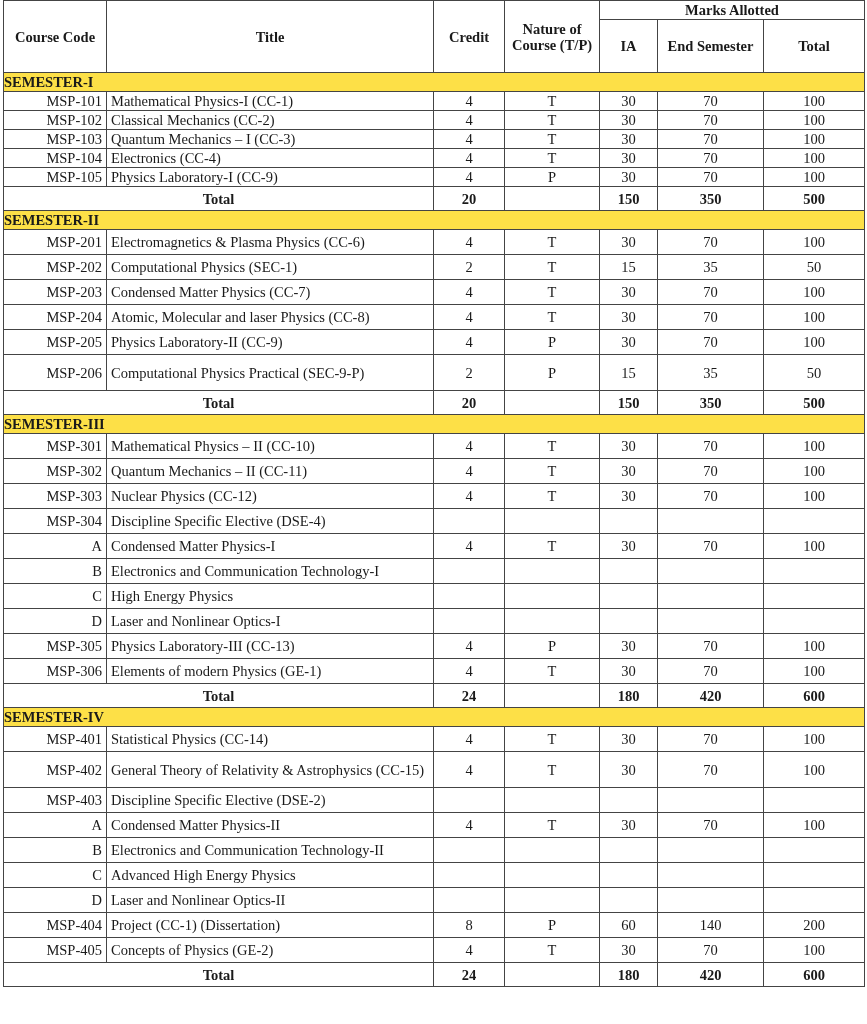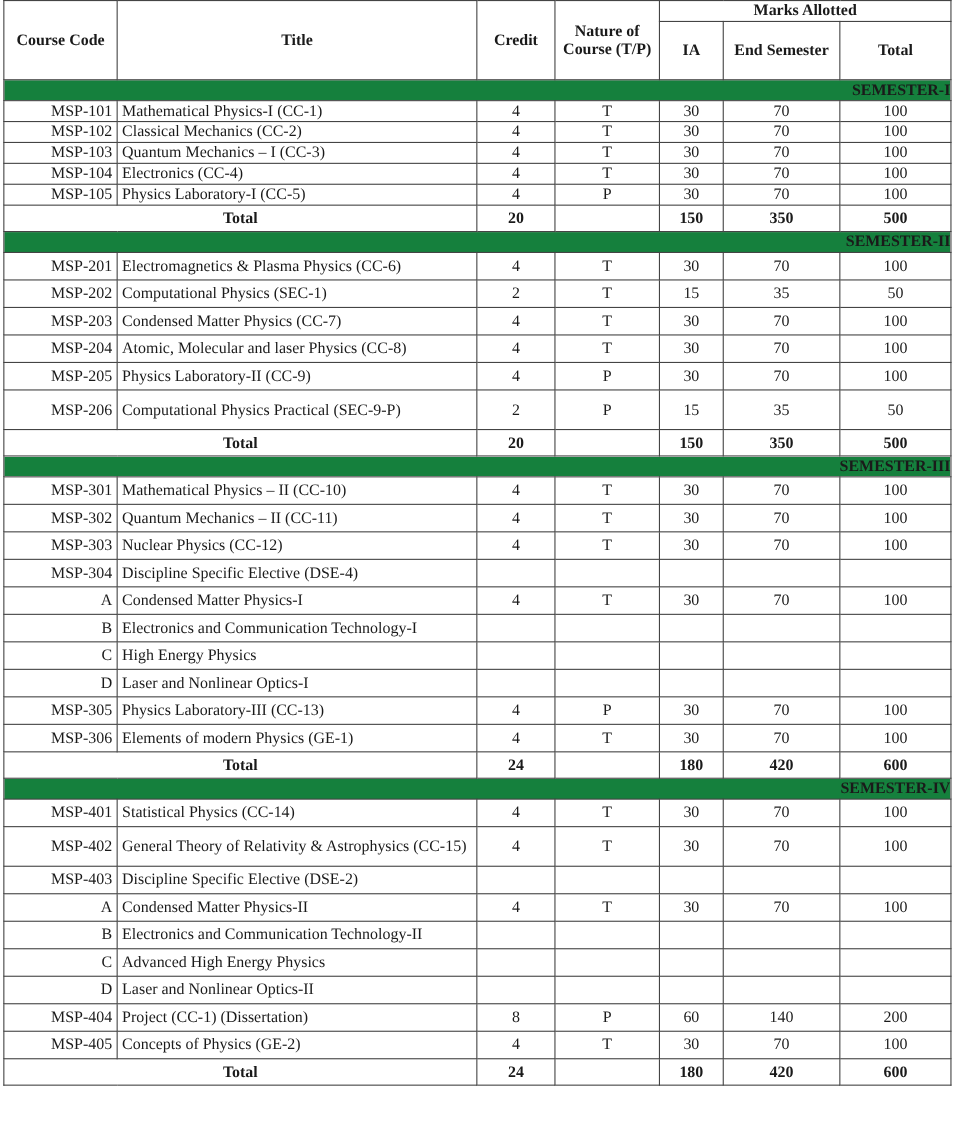--- a/index.html
+++ b/index.html
@@ -14,21 +14,21 @@
   table.course-table td, table.course-table th {
     border: 1.3px solid #444;
     padding: 0 4px;
     line-height: 16px;
     overflow: hidden;
   }
   th { font-weight: bold; text-align: center; font-size: 14.5px; margin-top: 27px; }
   .hdr-top th { height: 18px; }
   .hdr-sub th { height: 52px; text-align: center; }
   tr.sem-bar td {
-    background: #15803d; text-align: right; font-weight: bold; height: 18px; padding: 0; line-height: 17px;
+    background: #fde047; text-align: left; font-weight: bold; height: 18px; padding: 0; line-height: 17px;
   }
   tr.row-s td { height: 18px; }
   tr.row-m td { height: 24px; }
   tr.row-t td { height: 35px; }
   tr.total-row td { font-weight: bold; text-align: center; height: 23px; }
   td.c-code { text-align: right; padding-left: 6px; }
   td.c-title { text-align: left; padding-left: 8px; }
   td.c-title.indent { }
   td.c-num { text-align: center; }
 </style>
@@ -94,21 +94,21 @@
         <td class="c-code">MSP-104</td>
         <td class="c-title">Electronics (CC-4)</td>
         <td class="c-num">4</td>
         <td class="c-num">T</td>
         <td class="c-num">30</td>
         <td class="c-num">70</td>
         <td class="c-num">100</td>
       </tr>
       <tr class="row-s">
         <td class="c-code">MSP-105</td>
-        <td class="c-title">Physics Laboratory-I (CC-5)</td>
+        <td class="c-title">Physics Laboratory-I (CC-9)</td>
         <td class="c-num">4</td>
         <td class="c-num">P</td>
         <td class="c-num">30</td>
         <td class="c-num">70</td>
         <td class="c-num">100</td>
       </tr>
       <tr class="total-row">
         <td colspan="2">Total</td>
         <td>20</td>
         <td></td>

